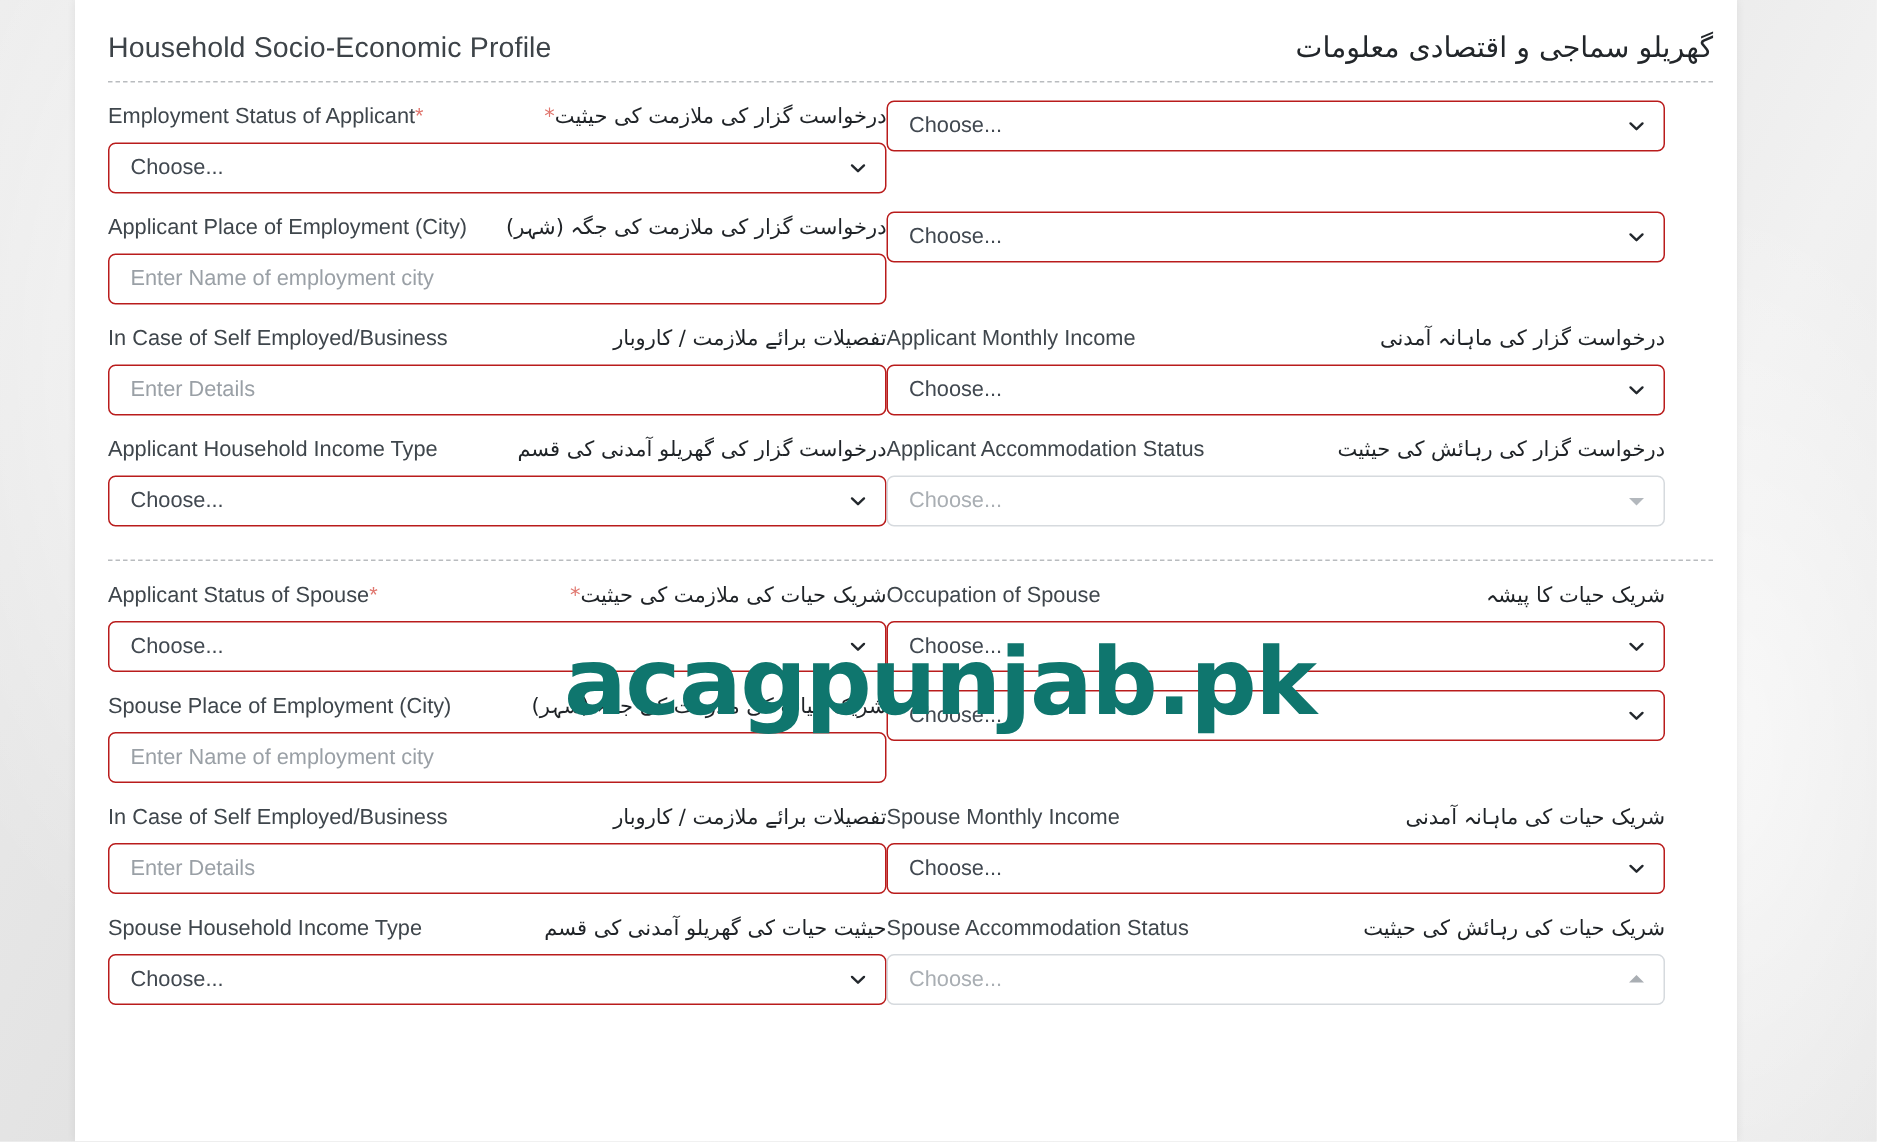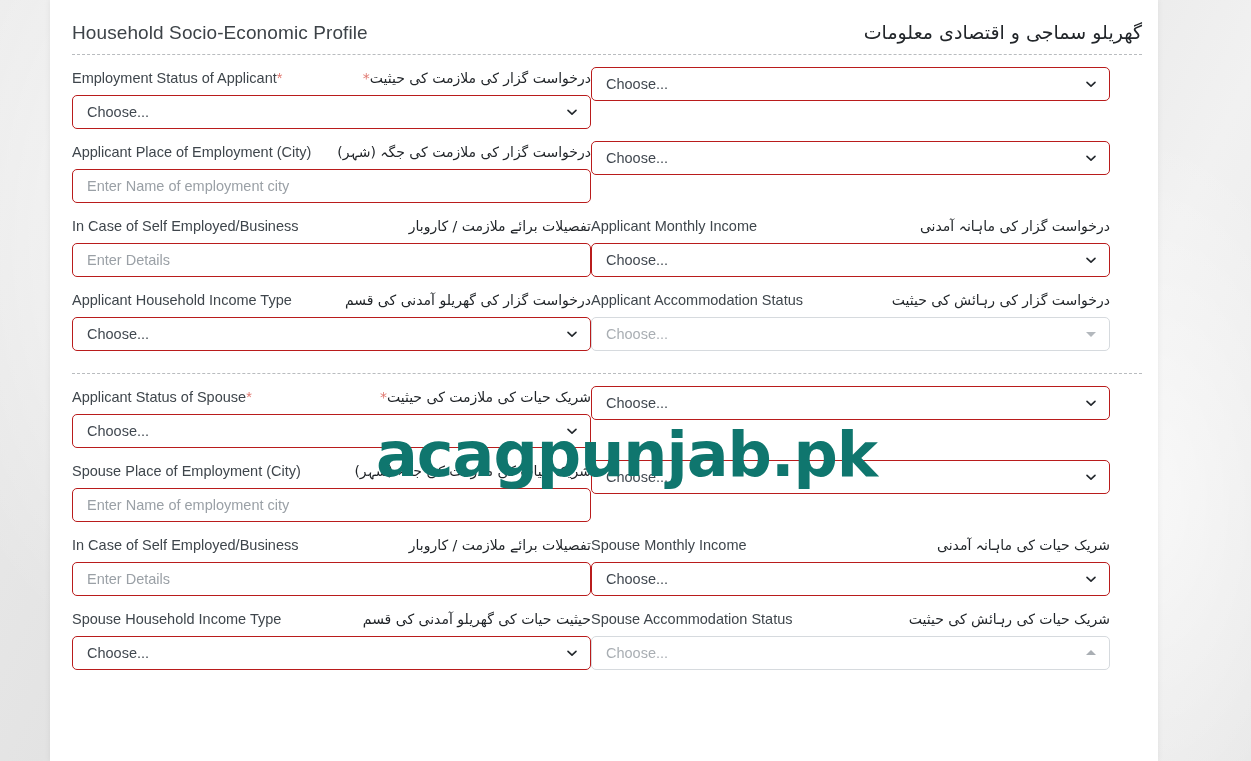--- a/index.html
+++ b/index.html
@@ -311,20 +311,24 @@
               <span class="caret">
                   <svg width="12" height="12" viewBox="0 0 12 12">
                     <path d="M2 4.3 L6 8.1 L10 4.3" stroke="#23282d" stroke-width="1.6" fill="none" stroke-linecap="round" stroke-linejoin="round"></path>
                   </svg>
                 </span>
             </div>
           </div>
         </div>
         <div class="col">
           <div class="field">
+            <div class="field-labels">
+              <div class="label-en">Occupation of Spouse</div>
+              <div class="label-ur">شریک حیات کا پیشہ</div>
+            </div>
             <div class="control">
               <span class="value">Choose...</span>
               <span class="caret">
                   <svg width="12" height="12" viewBox="0 0 12 12">
                     <path d="M2 4.3 L6 8.1 L10 4.3" stroke="#23282d" stroke-width="1.6" fill="none" stroke-linecap="round" stroke-linejoin="round"></path>
                   </svg>
                 </span>
             </div>
           </div>
         </div>

